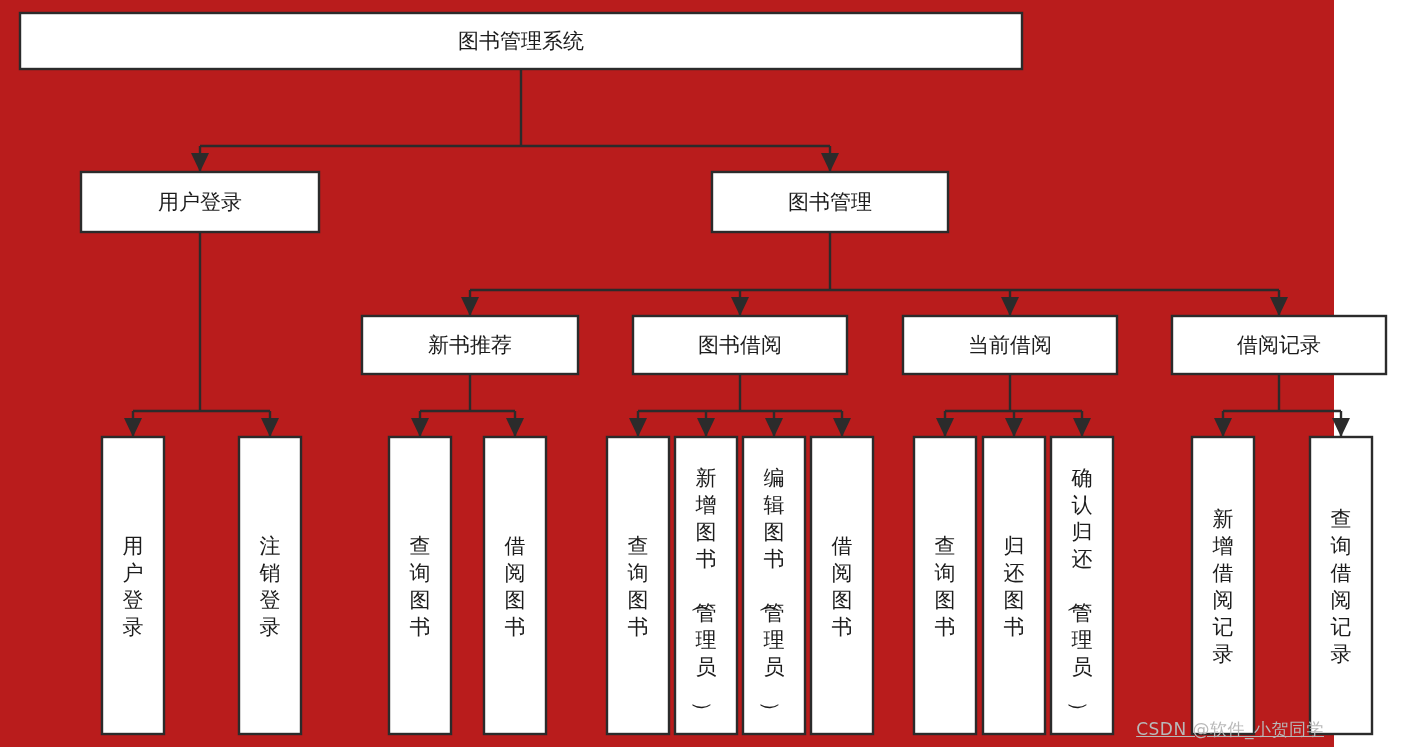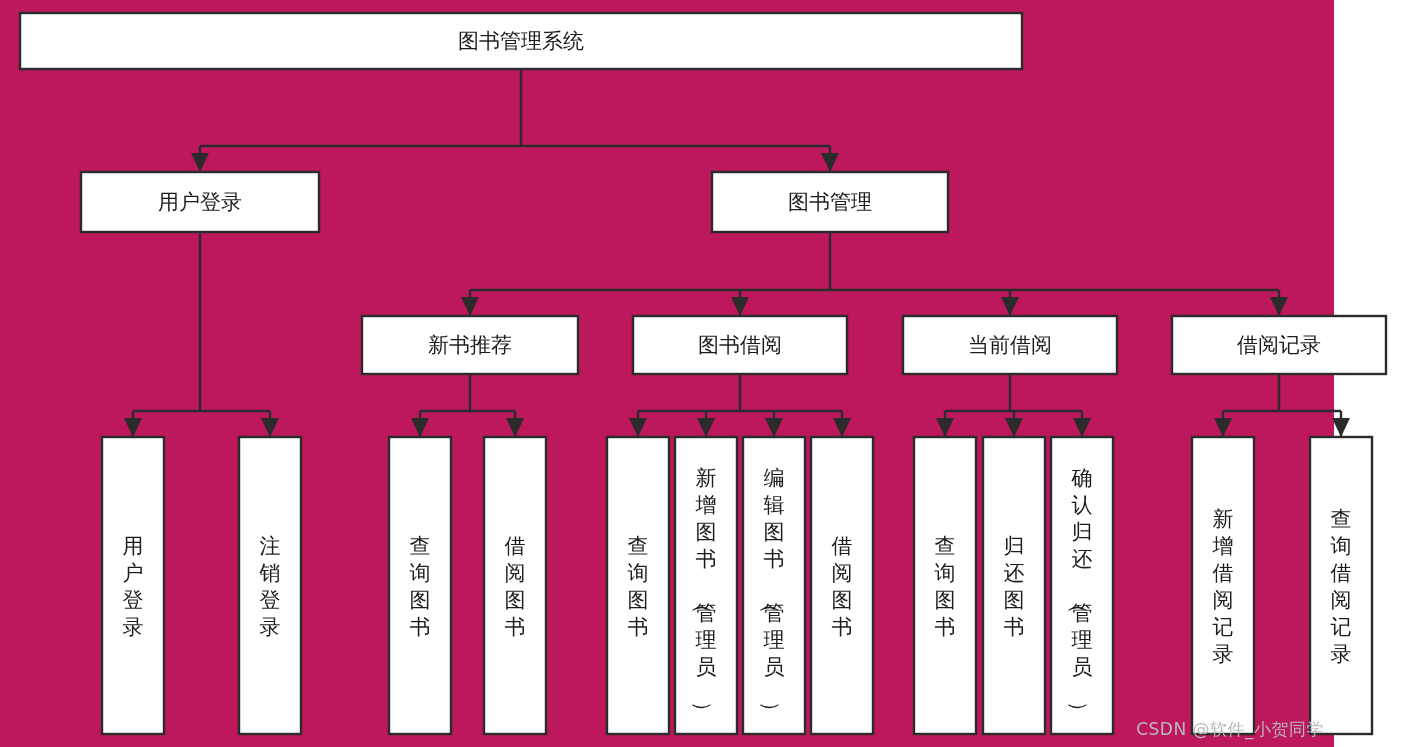--- a/index.html
+++ b/index.html
@@ -11,21 +11,21 @@
   body {
     width: 1405px;
     height: 747px;
     overflow: hidden;
     font-family: "DejaVu Sans", "Liberation Sans", sans-serif;
   }
   #diagram-root {
     position: relative;
     width: 1334px;
     height: 747px;
-    background: #be185d;
+    background: #b91c1c;
   }
   svg#flowchart {
     position: absolute;
     left: 0;
     top: 0;
     width: 1405px;
     height: 747px;
     display: block;
   }
   .node-rect {
@@ -60,20 +60,21 @@
   .watermark {
     position: absolute;
     right: 10px;
     bottom: 6px;
     font-family: "DejaVu Sans", "Liberation Sans", sans-serif;
     font-size: 17px;
     color: #b9b9b9;
     letter-spacing: 0.5px;
     white-space: nowrap;
     user-select: none;
+    text-decoration: underline;
   }
 </style>
 </head>
 <body>
 
 <div id="diagram-root">
 
   <svg id="flowchart" viewBox="0 0 1405 747">
     <g id="connector-layer">
         <path d="M 521 69 L 521 146" class="connector"></path>

